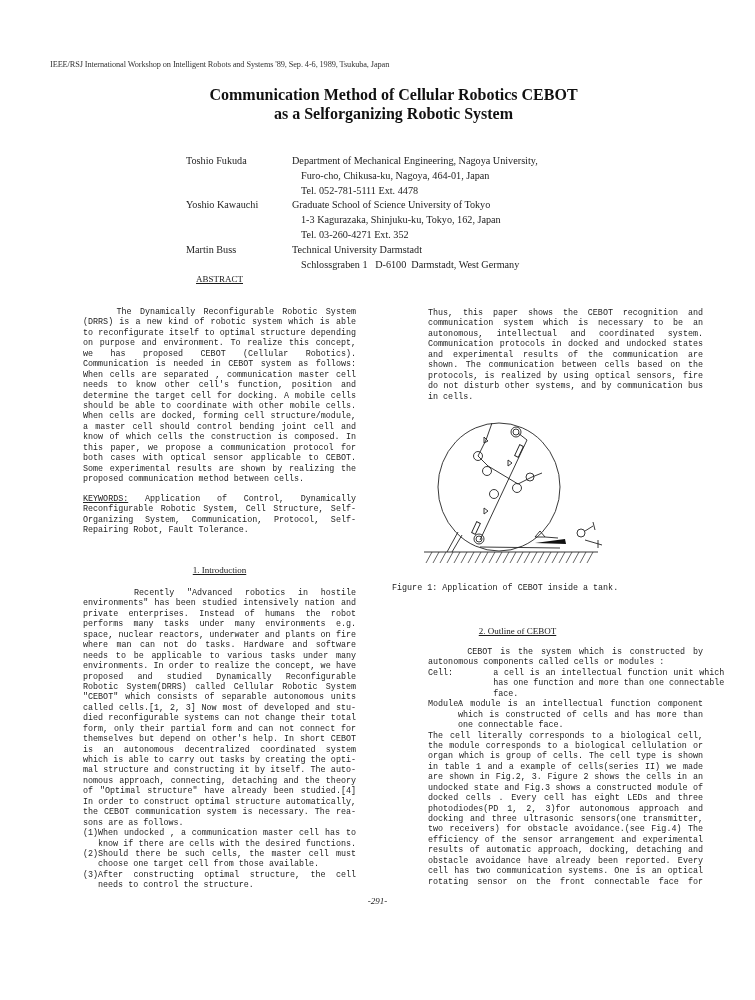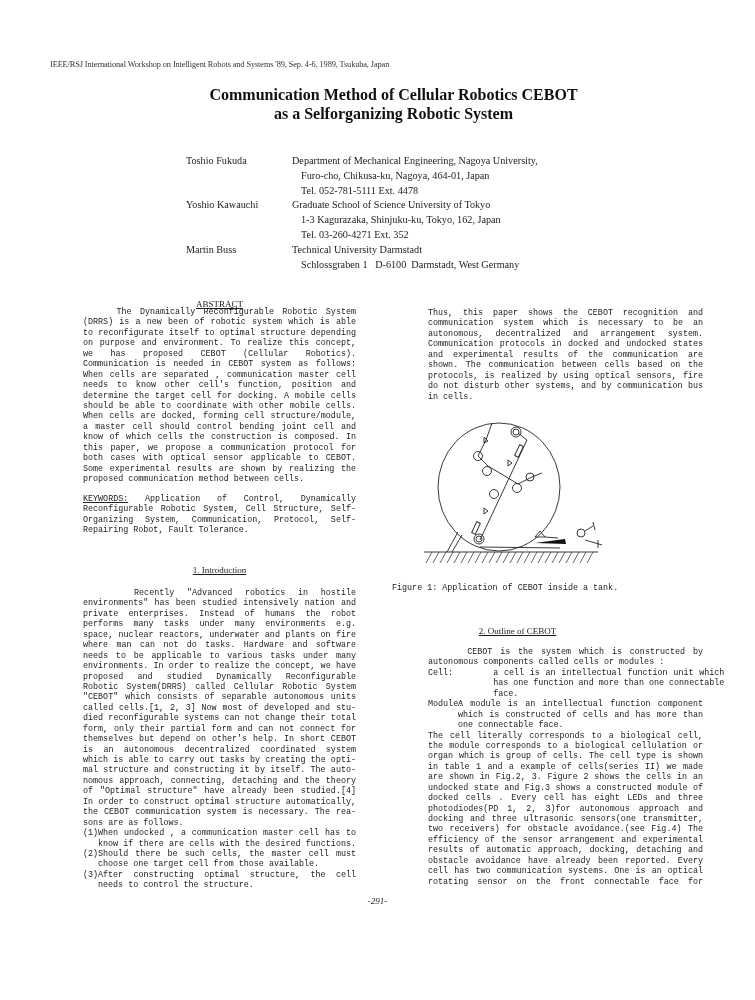--- a/index.html
+++ b/index.html
@@ -51,24 +51,24 @@
   </div>
   <div class="author-row">
     <div class="author-name">Martin Buss</div>
     <div>
       <div>Technical University Darmstadt</div>
       <div class="ind aff">Schlossgraben 1   D-6100  Darmstadt, West Germany</div>
     </div>
   </div>
 </div>
 
-<div class="abs heading-u" style="left:83px; width:273px; top:299px;">ABSTRACT</div>
+<div class="abs heading-u" style="left:83px; width:273px; top:274px;">ABSTRACT</div>
 <div class="abs mono col-left" style="top:307px;">
   <span class="line just" style="white-space:pre;">    The Dynamically Reconfigurable Robotic System</span>
-  <span class="line just">(DRRS) is a new been of robotic system which is able</span>
+  <span class="line just">(DRRS) is a new kind of robotic system which is able</span>
   <span class="line just">to reconfigurate itself to optimal structure depending</span>
   <span class="line just">on purpose and environment. To realize this concept,</span>
   <span class="line just">we has proposed CEBOT (Cellular Robotics).</span>
   <span class="line just">Communication is needed in CEBOT system as follows:</span>
   <span class="line just">When cells are separated , communication master cell</span>
   <span class="line just">needs to know other cell's function, position and</span>
   <span class="line just">determine the target cell for docking.  A mobile cells</span>
   <span class="line just">should be able to coordinate with other mobile cells.</span>
   <span class="line just">When cells are docked, forming cell structure/module,</span>
   <span class="line just">a master cell should control bending joint cell and</span>
@@ -131,21 +131,21 @@
     <div style="flex:1;">
       <span class="line just">After constructing optimal structure, the cell</span>
       <span class="line last">needs to control the structure.</span>
     </div>
   </div>
 </div>
 
 <div class="abs mono col-right" style="top:308px;">
   <span class="line just">Thus, this paper shows the CEBOT recognition and</span>
   <span class="line just">communication system which is necessary to be an</span>
-  <span class="line just">autonomous, decentralized and arrangement system.</span>
+  <span class="line just">autonomous, intellectual and coordinated system.</span>
   <span class="line just">Communication protocols in docked and undocked states</span>
   <span class="line just">and experimental results of the communication are</span>
   <span class="line just">shown. The communication between cells based on the</span>
   <span class="line just">protocols, is realized by using optical sensors, fire</span>
   <span class="line just">do not disturb other systems, and by communication bus</span>
   <span class="line last">in cells.</span>
 </div>
 
 <svg style="left:380px; top:400px;" width="290" height="180" viewBox="0 0 290 180">
   <g fill="none" stroke="#222" stroke-width="0.9">

